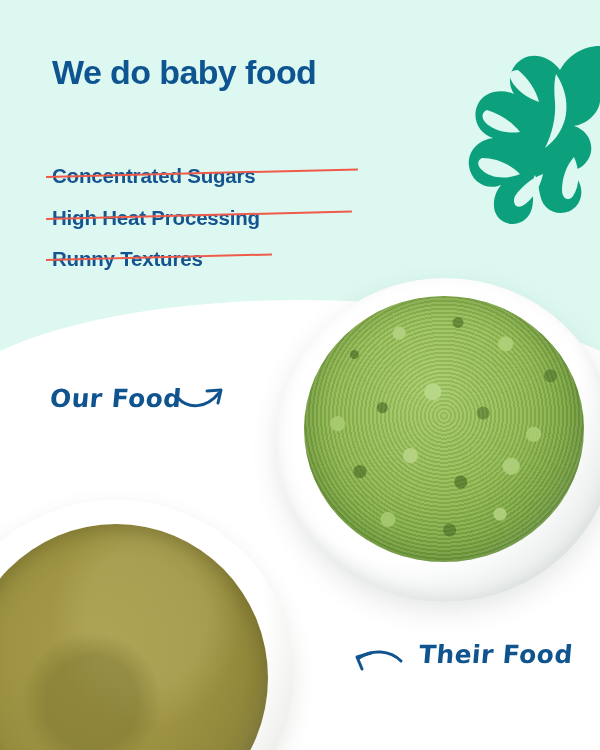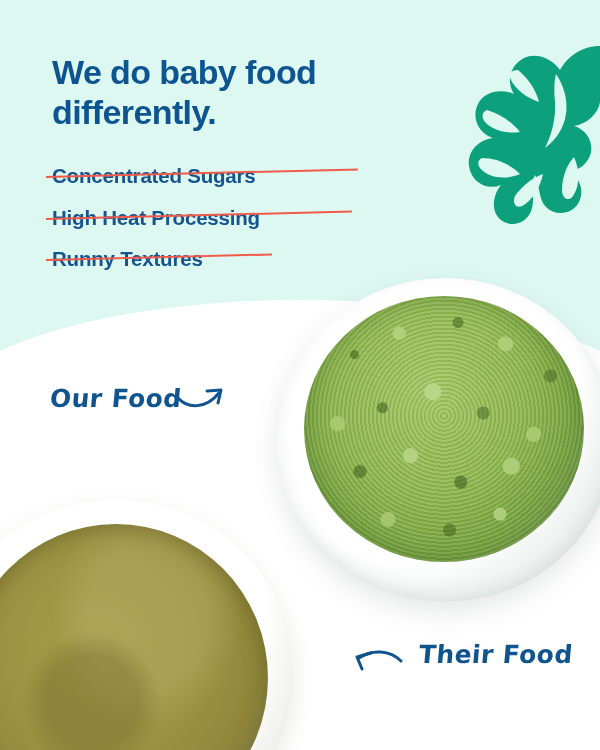--- a/index.html
+++ b/index.html
@@ -234,21 +234,20 @@
       <path d="M86 26 C96 34 104 46 107 58 C95 54 84 46 79 36 C76 30 79 26 86 26 Z" fill="#ddf8f1"></path>
       <path d="M55 66 C68 70 80 78 88 88 C74 90 60 86 53 78 C49 73 50 68 55 66 Z" fill="#ddf8f1"></path>
       <path d="M50 114 C64 114 78 120 88 130 C74 136 58 134 50 126 C45 122 45 116 50 114 Z" fill="#ddf8f1"></path>
       <path d="M83 152 C90 142 100 134 111 130 C108 144 100 157 90 162 C84 165 80 159 83 152 Z" fill="#ddf8f1"></path>
       <path d="M130 146 C130 134 134 122 142 113 C148 126 148 142 141 152 C137 158 130 155 130 146 Z" fill="#ddf8f1"></path>
     </g>
   </svg>
 
   <div class="headline">
     <div>We do baby food</div>
-    <div>differently.</div>
   </div>
 
   <div class="strike-list">
     <div class="strike-item w1">
       <span class="txt">Concentrated Sugars</span>
       <span class="rule"></span>
     </div>
     <div class="strike-item w2">
       <span class="txt">High Heat Processing</span>
       <span class="rule"></span>

